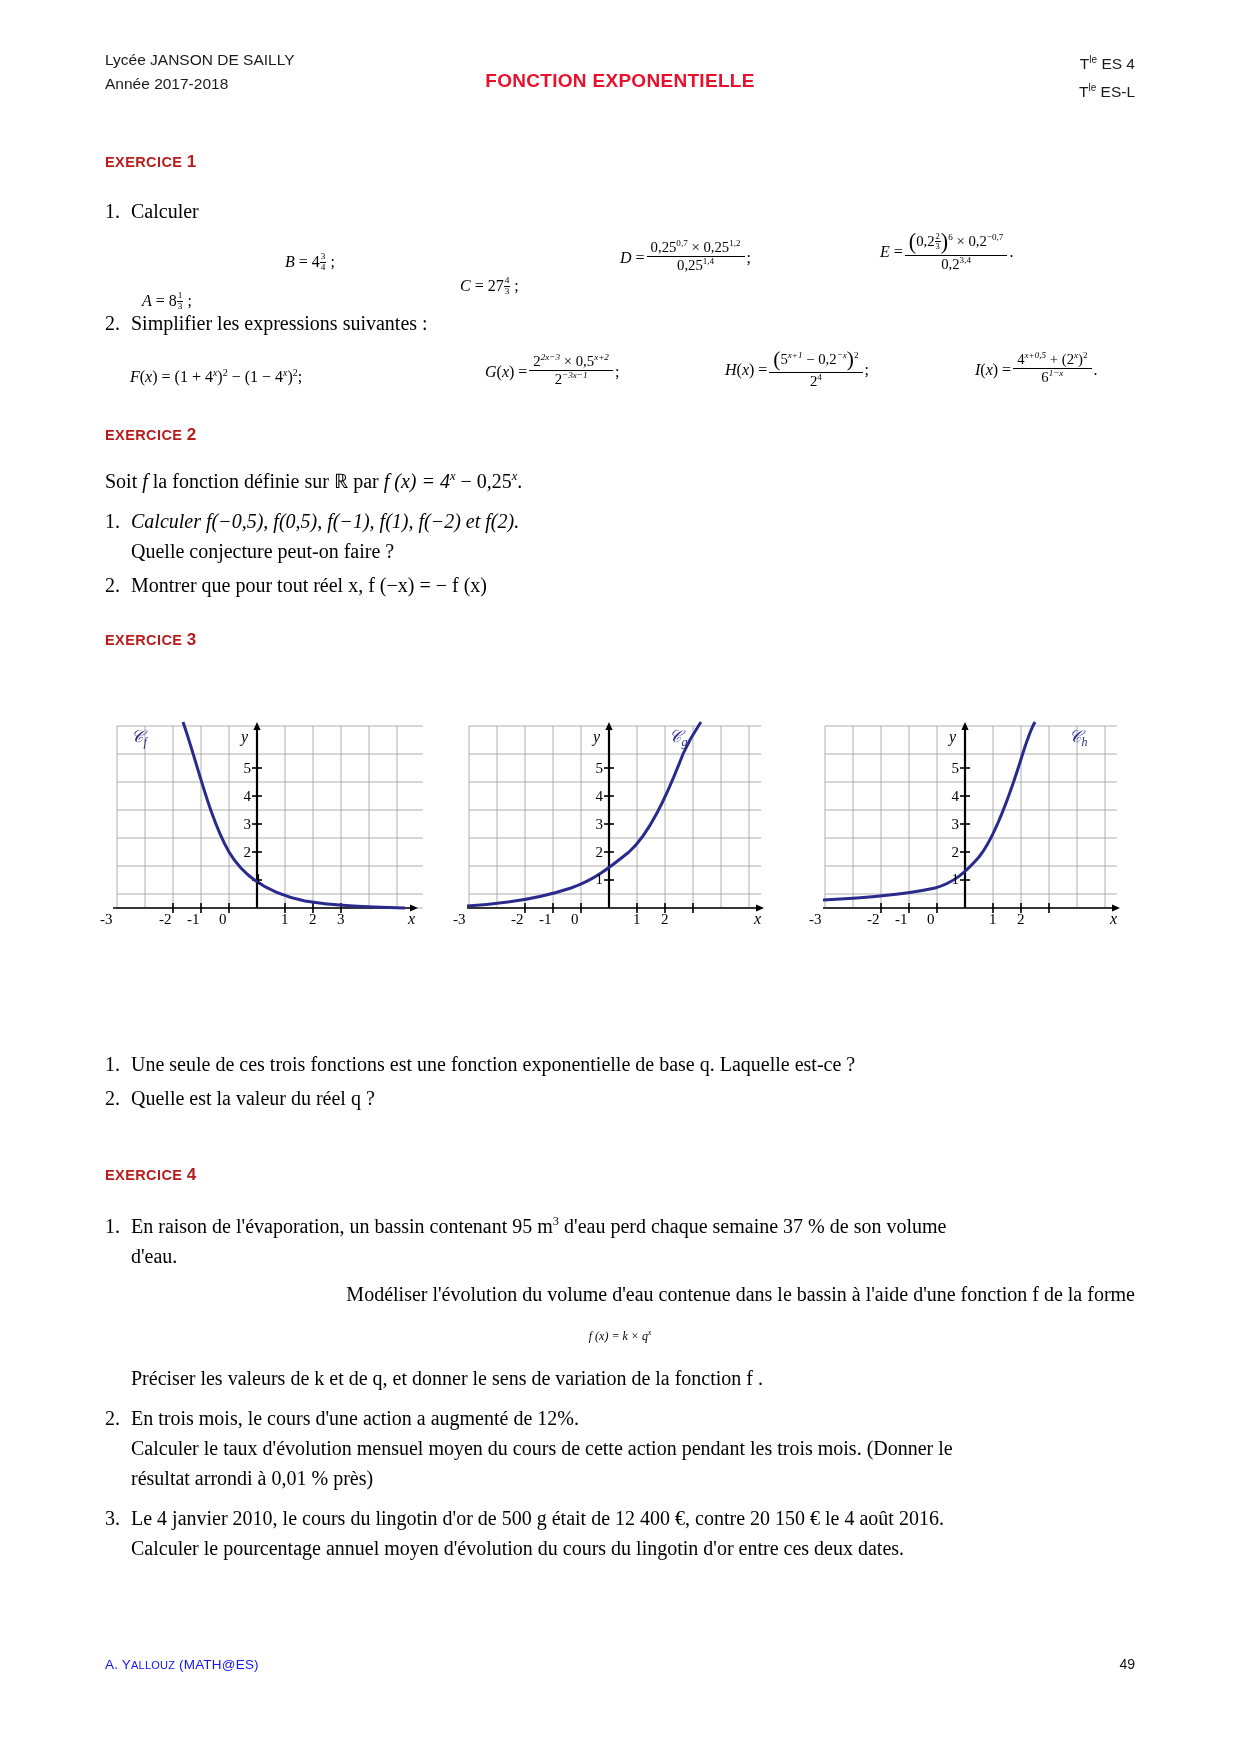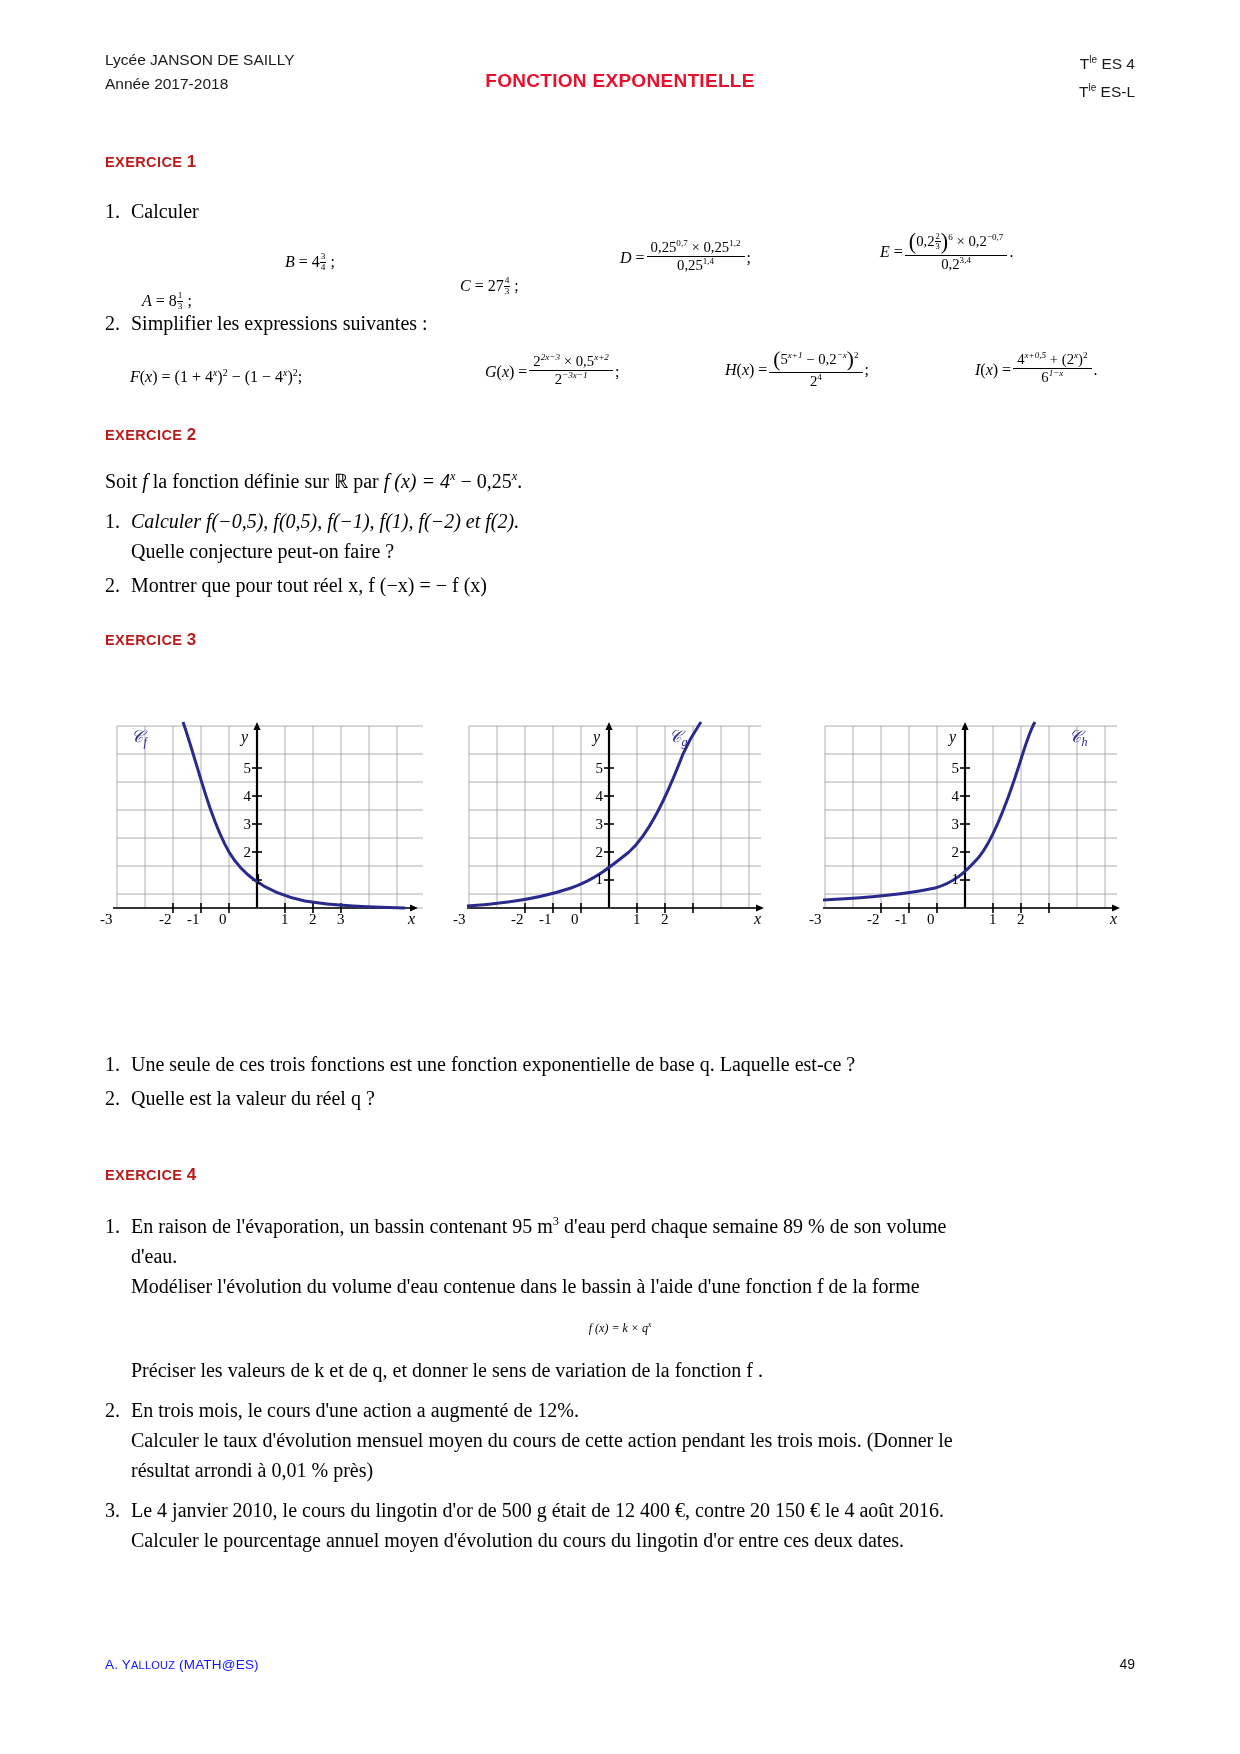--- a/index.html
+++ b/index.html
@@ -397,23 +397,23 @@
   <div style="position:absolute; left:105px; top:1165px; width:1030px;">
     <div class="ex-title">
       <span>EXERCICE</span>
       <span class="num">4</span>
     </div>
 
     <div style="margin-top:26px;">
       <div class="li">
         <div class="li-num">1.</div>
         <div class="li-body">
-          <div><span>En raison de l'évaporation, un bassin contenant 95 m</span><sup>3</sup><span> d'eau perd chaque semaine 89 % de son volume</span></div>
+          <div><span>En raison de l'évaporation, un bassin contenant 95 m</span><sup>3</sup><span> d'eau perd chaque semaine 37 % de son volume</span></div>
           <div>d'eau.</div>
-          <div style="">Modéliser l'évolution du volume d'eau contenue dans le bassin à l'aide d'une fonction f de la forme</div>
+          <div style="margin-top:8px;text-align:right;">Modéliser l'évolution du volume d'eau contenue dans le bassin à l'aide d'une fonction f de la forme</div>
           <div class="center-eq" style="margin-left:-26px;"><i>f (x) = k × q</i><sup><i>x</i></sup></div>
           <div>Préciser les valeurs de k et de q, et donner le sens de variation de la fonction f .</div>
         </div>
       </div>
 
       <div class="li" style="margin-top:10px;">
         <div class="li-num">2.</div>
         <div class="li-body">
           <div>En trois mois, le cours d'une action a augmenté de 12%.</div>
           <div>Calculer le taux d'évolution mensuel moyen du cours de cette action pendant les trois mois. (Donner le</div>

